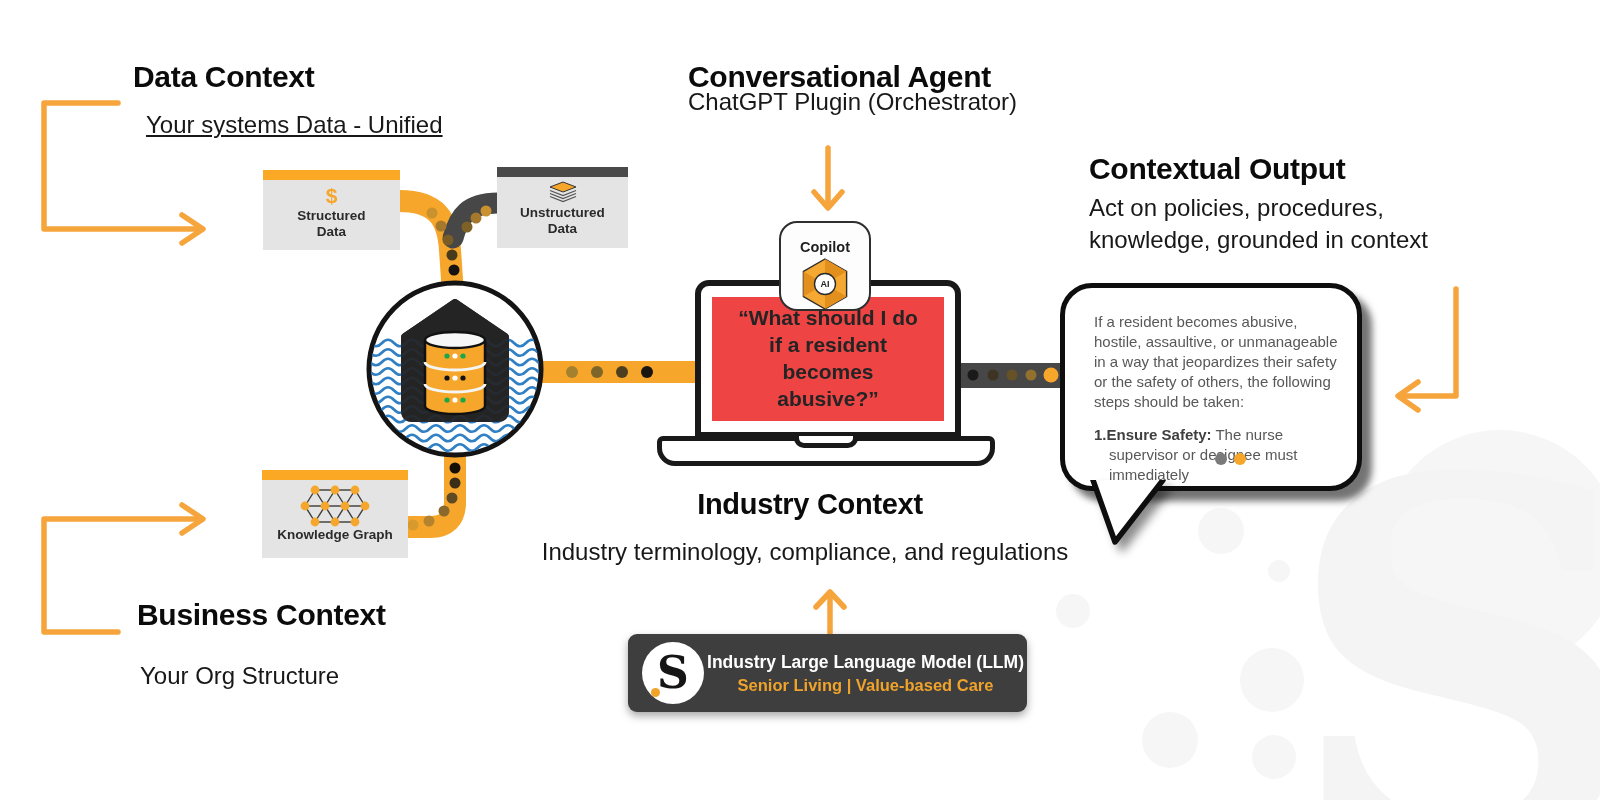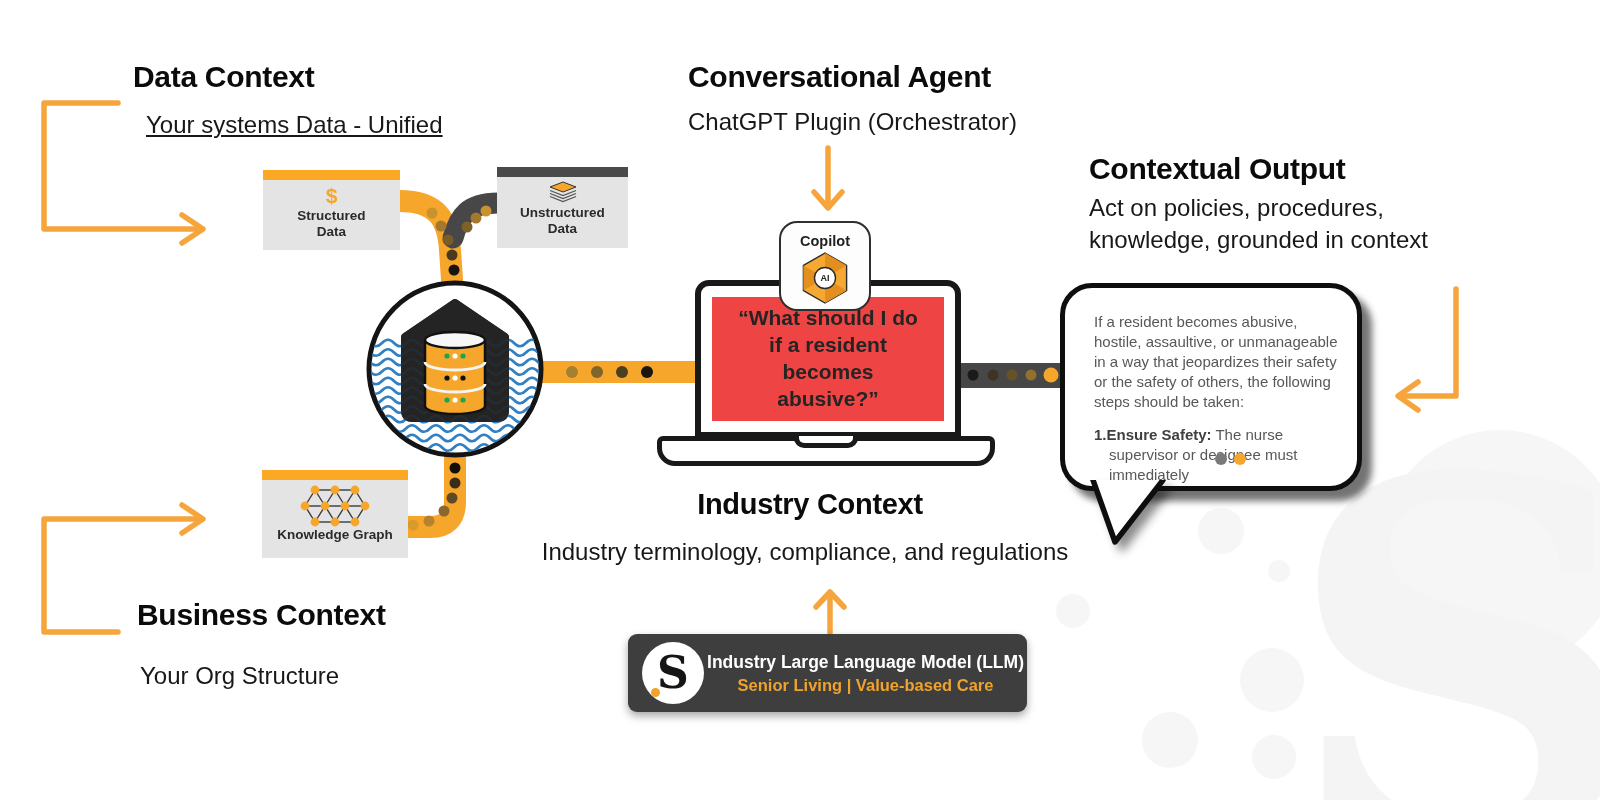--- a/index.html
+++ b/index.html
@@ -35,21 +35,21 @@
   .screen-panel{position:absolute;inset:11px;background:#ef4444;display:flex;align-items:center;justify-content:center;}
   .screen-quote{width:185px;text-align:center;font-size:21px;font-weight:bold;color:#242424;line-height:1.28;}
   .laptop-base{position:absolute;left:657px;top:436px;width:338px;height:30px;background:#fff;
                border:5px solid #191919;border-radius:6px 6px 18px 18px;box-sizing:border-box;z-index:2;}
   .laptop-notch{position:absolute;left:50%;transform:translateX(-50%);top:-5px;width:64px;height:12px;
                 background:#fff;border:5px solid #191919;border-top:none;border-radius:0 0 10px 10px;box-sizing:border-box;}
 
   
   .copilot{position:absolute;left:779px;top:221px;width:92px;height:90px;background:#fdfdfd;
            border:2.5px solid #2e2e2e;border-radius:18px;box-sizing:border-box;text-align:center;z-index:3;}
-  .copilot .cp-lbl{margin-top:10px;font-size:14.5px;font-weight:bold;color:#1f1f1f;}
+  .copilot .cp-lbl{margin-top:16px;font-size:14.5px;font-weight:bold;color:#1f1f1f;}
 
   
   .bubble{position:absolute;left:1060px;top:283px;width:302px;height:208px;background:#fff;
           border:5px solid #0e0e0e;border-radius:32px;box-shadow:10px 10px 7px rgba(0,0,0,0.55);
           box-sizing:border-box;z-index:2;}
   .bubble-text{position:absolute;left:29px;top:24px;width:252px;font-size:15px;line-height:1.33;color:#585858;}
   .bubble-step{margin-top:13px;padding-left:15px;text-indent:-15px;}
   .bubble-step b{color:#3f3f3f;}
   .bubble-dots{position:absolute;left:150px;top:163px;z-index:2;}
   .bdot{display:inline-block;width:12px;height:12px;border-radius:50%;margin-right:7px;}
@@ -196,21 +196,21 @@
         <polyline points="1456,289 1456,396 1404,396"></polyline>
         <polyline points="1418,382 1398,396 1418,410"></polyline>
       </g>
     </g>
   </svg>
 
   <div class="abs h1" style="left:133px;top:60px;">Data Context</div>
   <div class="abs sub" style="left:146px;top:111px;text-decoration:underline;">Your systems Data - Unified</div>
 
   <div class="abs h1" style="left:688px;top:60px;">Conversational Agent</div>
-  <div class="abs sub" style="left:688px;top:108px;">ChatGPT Plugin (Orchestrator)</div>
+  <div class="abs sub" style="left:688px;top:88px;">ChatGPT Plugin (Orchestrator)</div>
 
   <div class="abs h1" style="left:1089px;top:152px;">Contextual Output</div>
   <div class="abs sub" style="left:1089px;top:192px;width:380px;line-height:1.35;">Act on policies, procedures, knowledge, grounded in context</div>
 
   <div class="abs h1" style="left:137px;top:598px;">Business Context</div>
   <div class="abs sub" style="left:140px;top:640px;margin-top:22px;">Your Org Structure</div>
 
   <div class="abs h1" style="left:480px;top:488px;width:660px;text-align:center;font-size:29px;">Industry Context</div>
   <div class="abs sub" style="left:455px;top:538px;width:700px;text-align:center;">Industry terminology, compliance, and regulations</div>
 

